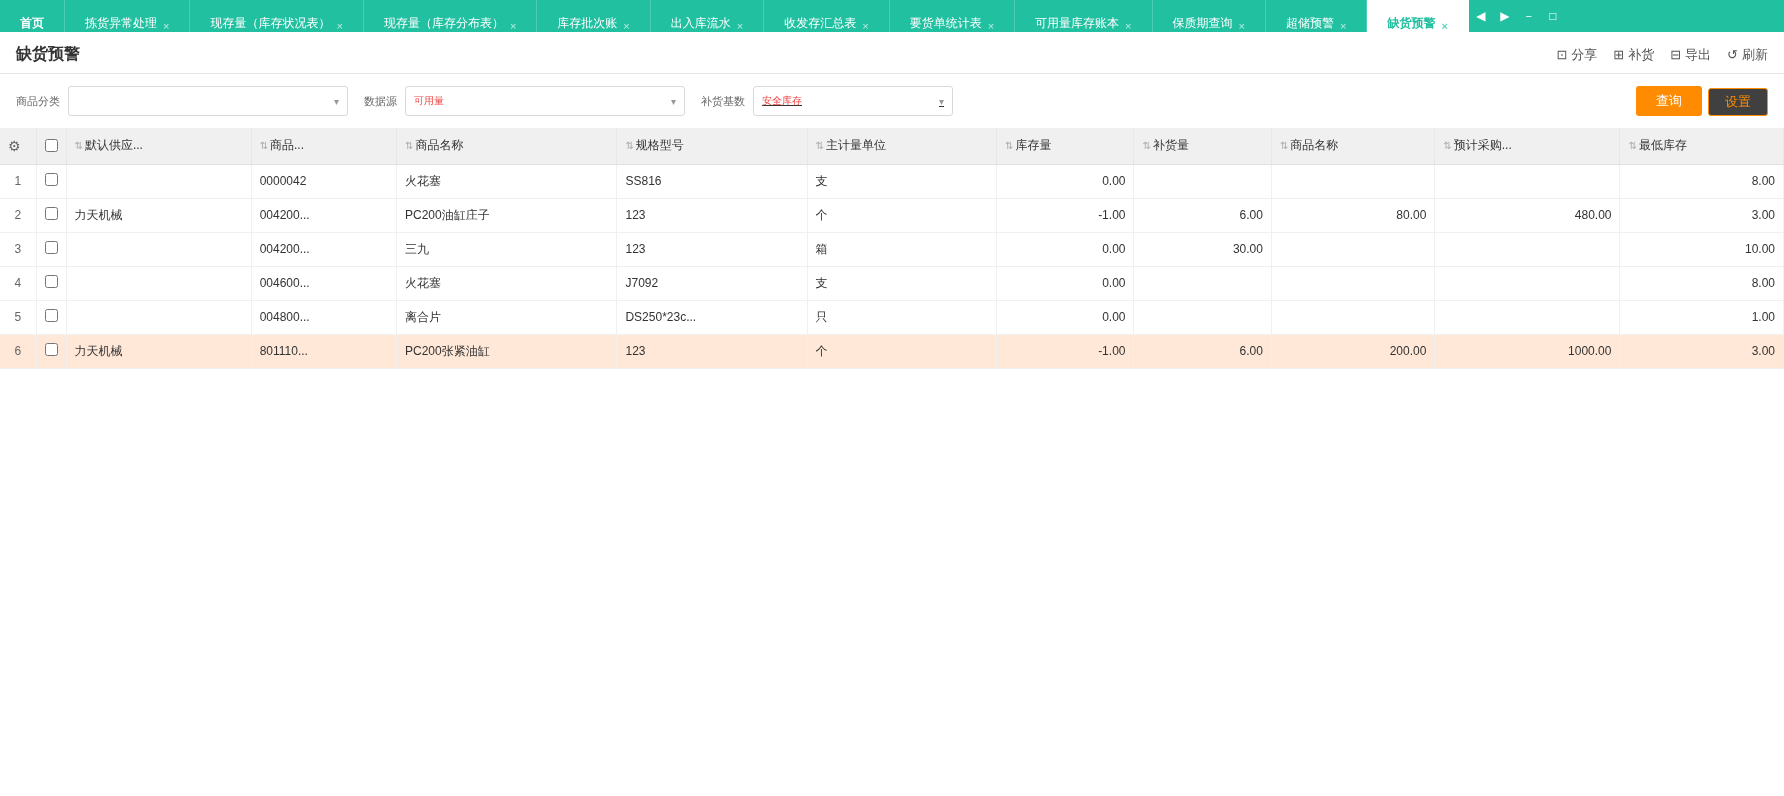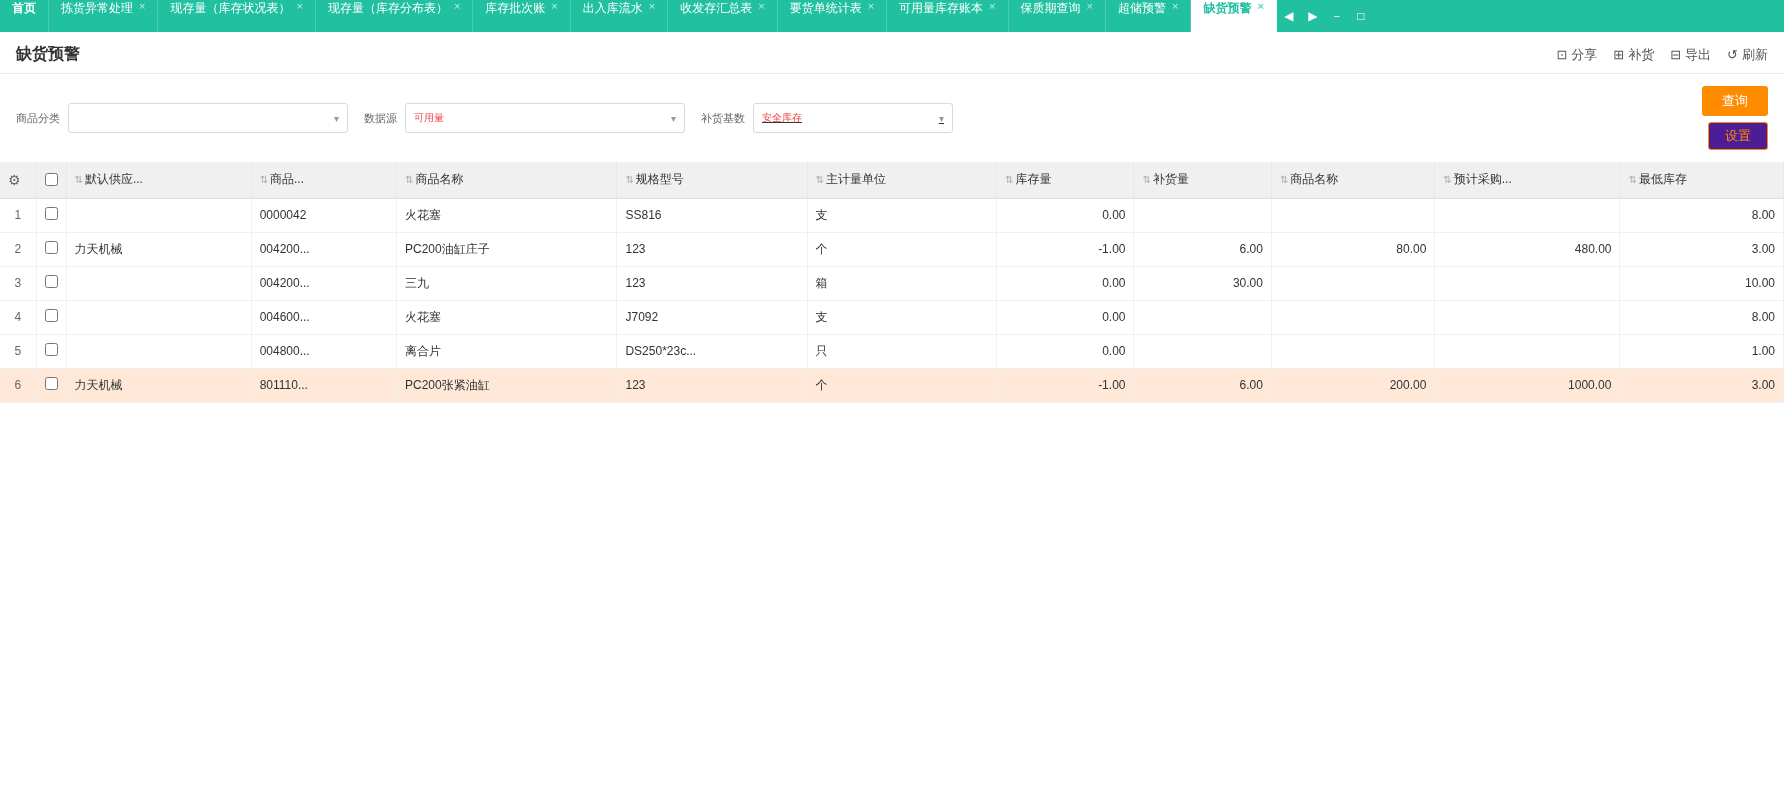--- a/index.html
+++ b/index.html
@@ -9,22 +9,22 @@
     .tab-bar {
       display: flex;
       align-items: center;
       background: #20c0a0;
       height: 32px;
       overflow: hidden;
       flex-wrap: nowrap;
     }
     .tab-item {
       display: flex;
-      align-items: flex-start;
-      padding: 0 12px;
+      align-items: flex-end;
+      padding: 0 20px;
       height: 32px;
       color: #fff;
       cursor: pointer;
       white-space: nowrap;
       font-size: 12px;
       border-right: 1px solid rgba(255,255,255,0.2);
       flex-shrink: 0;
     }
     .tab-item.active {
       background: #fff;
@@ -138,34 +138,34 @@
       background: #ff8c00;
       color: #fff;
       border: none;
       border-radius: 3px;
       padding: 6px 20px;
       cursor: pointer;
       font-size: 13px;
       height: 30px;
     }
     .btn-settings {
-      background: #4c1d95;
+      background: #404040;
       color: #ff8c00;
       border: 1px solid #ff8c00;
       border-radius: 3px;
       padding: 4px 16px;
       cursor: pointer;
       font-size: 13px;
       height: 28px;
     }
 
     .filter-right {
       margin-left: auto;
       display: flex;
-      flex-direction: column;
+      flex-direction: row;
       gap: 6px;
       align-items: flex-end;
     }
 
     
     .table-wrapper {
       padding: 0 0;
       overflow-x: auto;
     }
     table {

